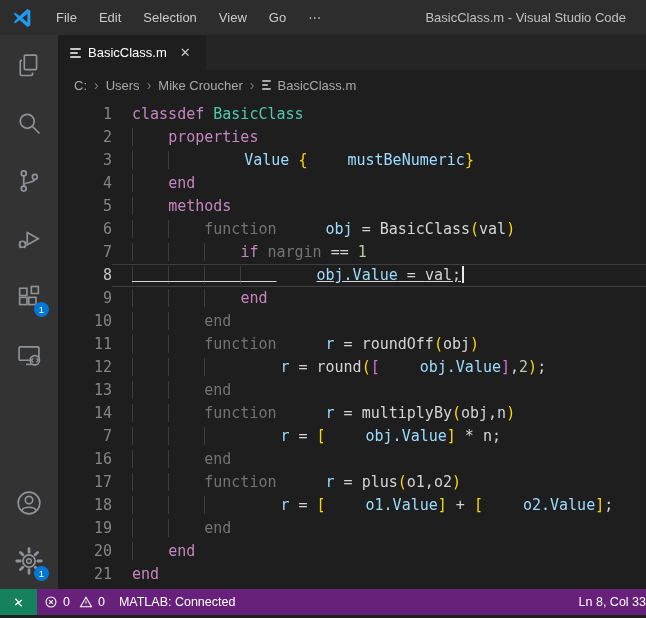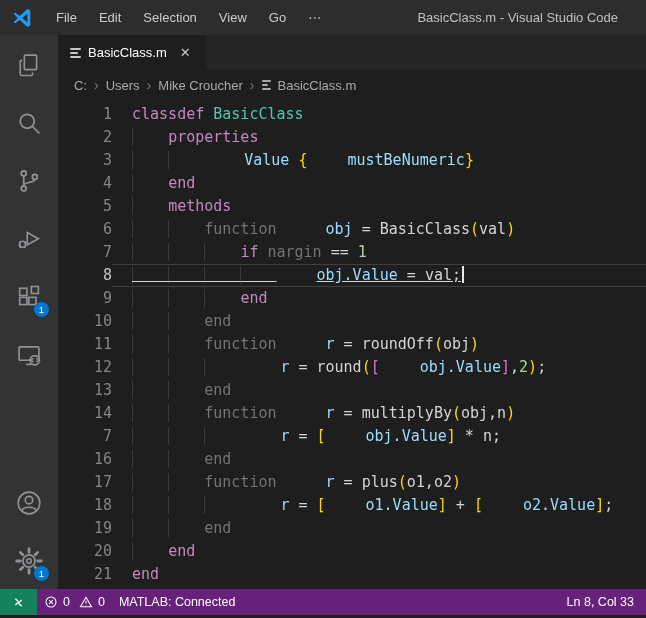--- a/index.html
+++ b/index.html
@@ -6,21 +6,21 @@
   html,body { width:646px; height:618px; overflow:hidden; background:#1e1e1e;
               font-family:"Liberation Sans", sans-serif; }
   .window { width:646px; height:618px; display:flex; flex-direction:column; background:#1e1e1e; }
 
   
   .titlebar { height:35px; background:#2d2d2d; display:flex; align-items:center;
               color:#cccccc; font-size:13px; flex:0 0 auto; }
   .vscode-logo { width:22px; height:22px; margin:0 12px 0 11px; flex:0 0 auto; }
   .menus { display:flex; align-items:center; }
   .menus .menu-item { padding:0 11px; cursor:default; }
-  .win-title { margin-left:auto; padding-right:28px; color:#c0c0c0; white-space:nowrap; }
+  .win-title { margin-left:auto; padding-right:20px; color:#c0c0c0; white-space:nowrap; }
 
   
   .main { flex:1 1 auto; display:flex; min-height:0; }
   .activitybar { width:58px; background:#333333; display:flex; flex-direction:column;
                  align-items:center; padding-top:14px; flex:0 0 auto; }
   .ab-icon { width:32px; height:32px; margin-bottom:26px; position:relative; display:flex;
              align-items:center; justify-content:center; }
   .ab-icon svg { width:28px; height:28px; }
   .ab-spacer { flex:1 1 auto; }
   .badge { position:absolute; right:-4px; bottom:-4px; width:15px; height:15px; border-radius:50%;
@@ -65,21 +65,21 @@
             vertical-align:-3px; margin-left:1px; }
 
   
   .statusrow { flex:0 0 auto; }
   .statusbar { height:26px; background:#68217A; display:flex; align-items:center;
                color:#ffffff; font-size:12.5px; }
   .remote { width:37px; height:26px; background:#16825D; display:flex; align-items:center;
             justify-content:center; flex:0 0 auto; }
   .sb-group { display:flex; align-items:center; gap:5px; padding:0 7px; }
   .sb-icon svg { width:14px; height:14px; display:block; }
-  .sb-right { margin-left:auto; padding-right:12px; }
+  .sb-right { margin-left:auto; }
   .bottom-strip { height:3px; background:#1f1f1f; }
 </style>
 </head>
 <body>
 
 <div class="window">
 
   <div class="titlebar">
     <svg class="vscode-logo" viewBox="0 0 24 24">
       <path fill="#1F9CF0" fill-rule="evenodd" d="M17.9 2.2 L9.4 9.9 4.7 6.3 2.9 7.2 7.2 12 2.9 16.8 4.7 17.7 9.4 14.1 17.9 21.8 21.1 20.2 V3.8 Z M17.9 7.4 V16.6 L12.2 12 Z"></path>

